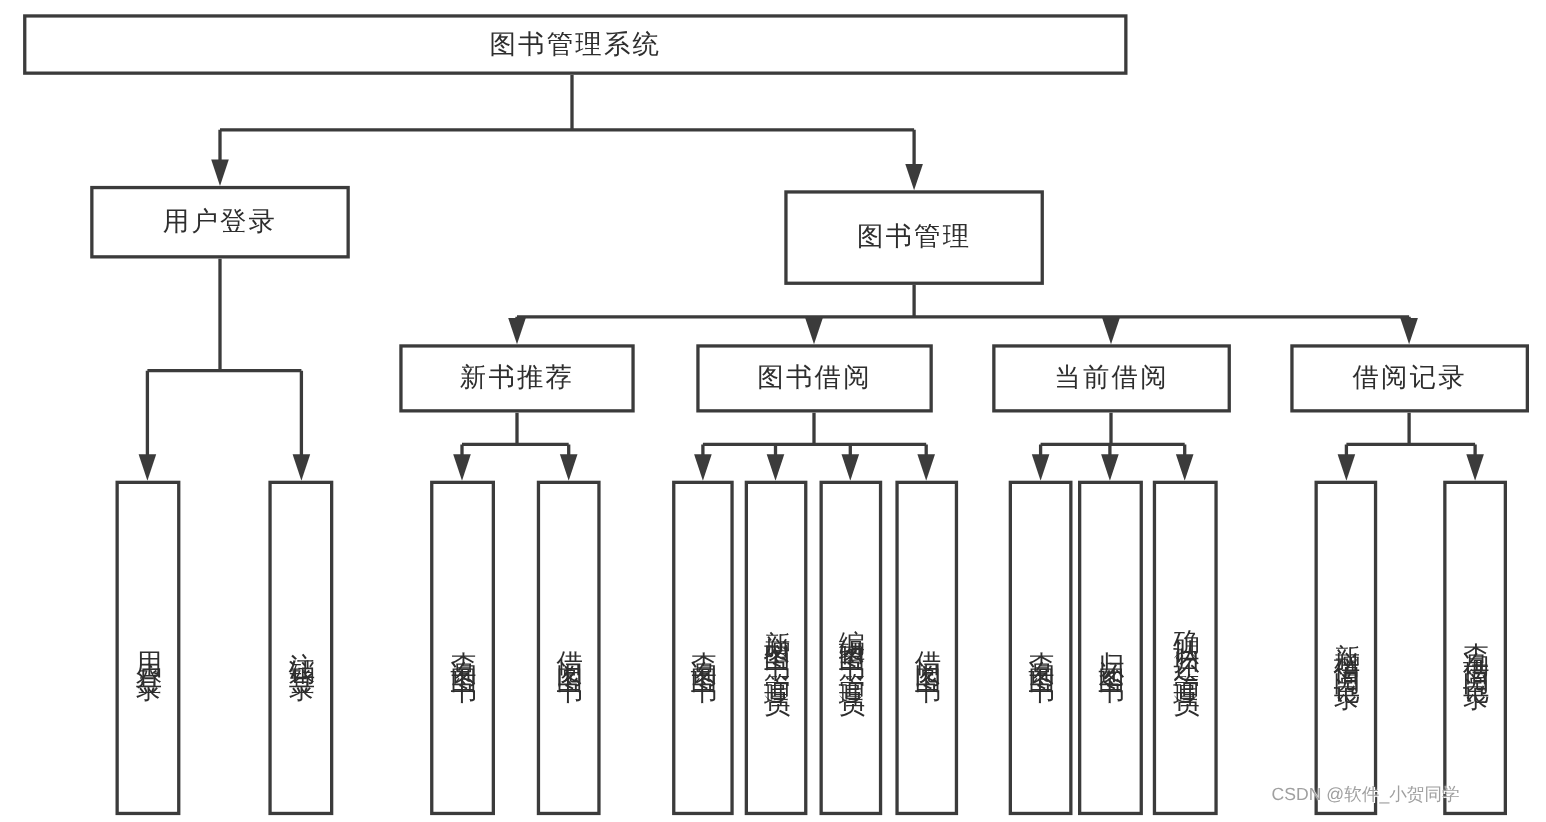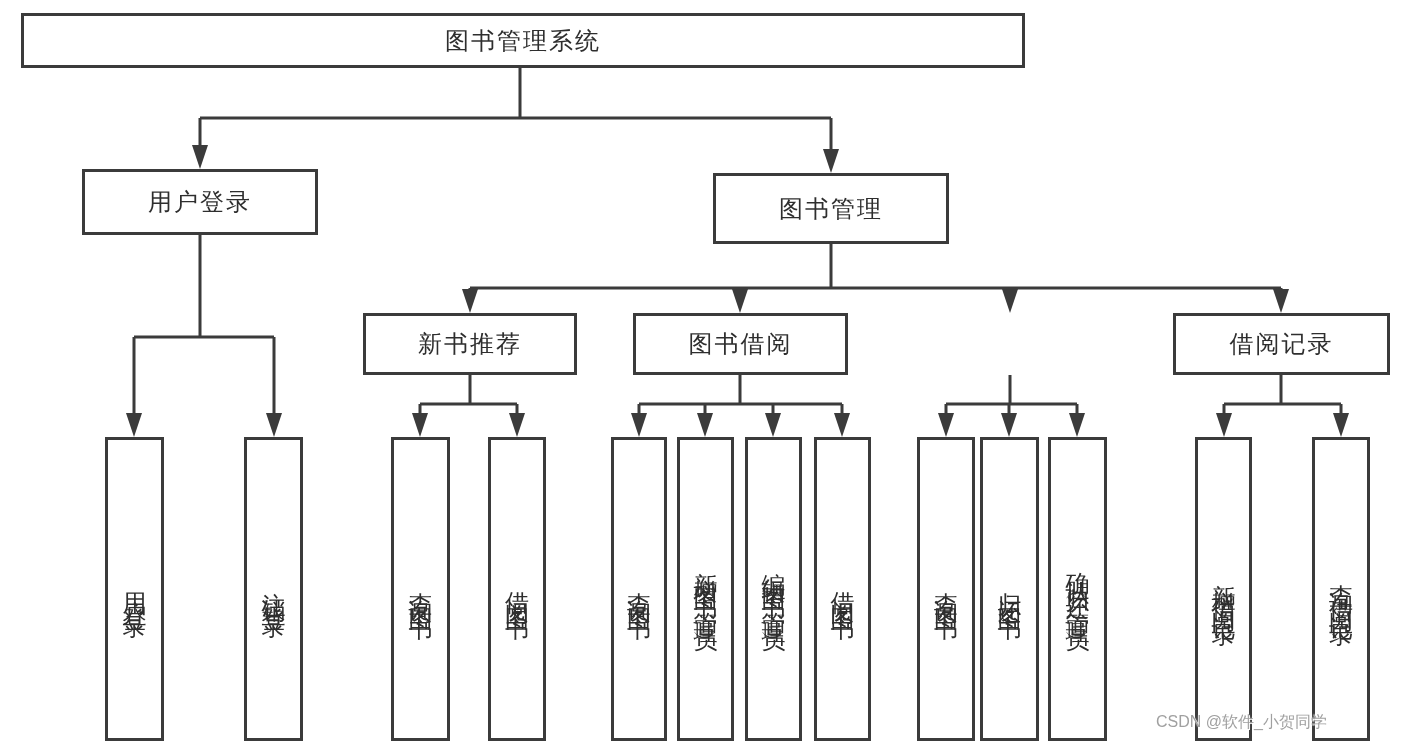--- a/index.html
+++ b/index.html
@@ -71,29 +71,32 @@
     <polygon points="1341,437 1333,413 1349,413"></polygon>
   </svg>
 
   <div class="box" style="left:21px;top:13px;width:1004px;height:55px">
     <span class="lbl">图书管理系统</span>
   </div>
 
   <div class="box" style="left:82px;top:169px;width:236px;height:66px">
     <span class="lbl">用户登录</span>
   </div>
-  <div class="box" style="left:713px;top:173px;width:236px;height:71px">
+  <div class="box" style="left:713px;top:173px;width:236px;height:86px">
     <span class="lbl">图书管理</span>
   </div>
 
   <div class="box" style="left:363px;top:313px;width:214px;height:62px">
     <span class="lbl">新书推荐</span>
   </div>
   <div class="box" style="left:633px;top:313px;width:215px;height:62px">
     <span class="lbl">图书借阅</span>
+  </div>
+  <div class="box" style="left:902px;top:313px;width:217px;height:62px">
+    <span class="lbl">当前借阅</span>
   </div>
   <div class="box" style="left:1173px;top:313px;width:217px;height:62px">
     <span class="lbl">借阅记录</span>
   </div>
 
   <div class="box v" style="left:105px;top:437px;width:59px;height:304px">
     <span class="lbl">用户登录</span>
   </div>
   <div class="box v" style="left:244px;top:437px;width:59px;height:304px">
     <span class="lbl">注销登录</span>

